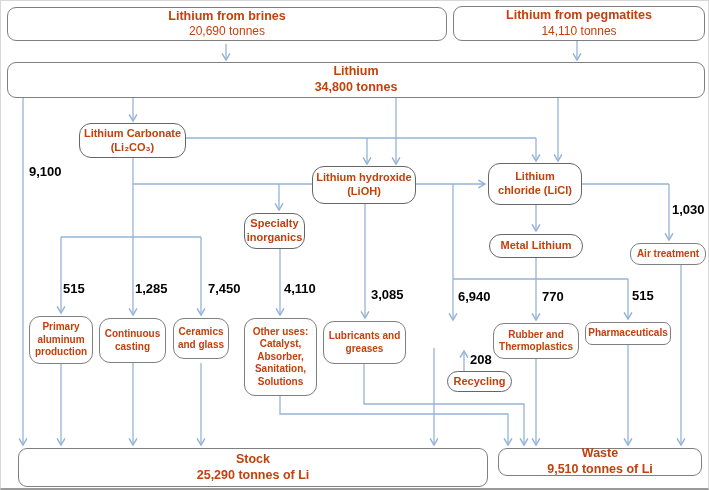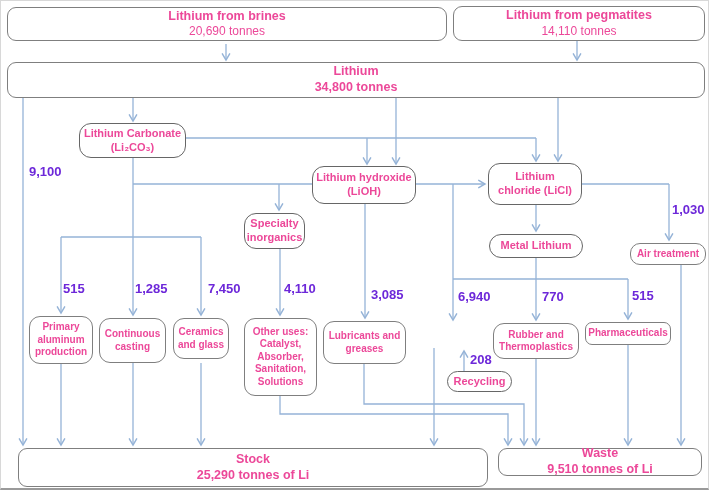--- a/index.html
+++ b/index.html
@@ -5,30 +5,30 @@
   html,body{margin:0;padding:0;background:#fff;}
   .canvas{
     position:relative;width:709px;height:490px;background:#ffffff;overflow:hidden;
     font-family:"Liberation Sans",sans-serif;
     border:1px solid #d8d8d8;border-bottom:2px solid #9a9a9a;box-sizing:border-box;
   }
   svg.wires{position:absolute;left:0;top:0;z-index:1;}
   .box{
     position:absolute;box-sizing:border-box;background:#fff;border:1.4px solid #7f7f7f;
     display:flex;flex-direction:column;align-items:center;justify-content:center;
-    text-align:center;color:#ec4899;line-height:1.25;z-index:2;
+    text-align:center;color:#c2410c;line-height:1.25;z-index:2;
   }
   .round{border-radius:9px;}
   .sq{border-radius:12px;border-color:#666;font-size:11px;font-weight:bold;}
   .use{border-radius:11px;font-size:10px;font-weight:bold;padding:1px 3px;}
   .hdr .t{font-size:12.5px;font-weight:bold;}
   .hdr .vn{font-size:12px;font-weight:normal;}
   .hdr .vb{font-size:12.5px;font-weight:bold;}
   .lbl{
-    position:absolute;font-size:13px;font-weight:bold;color:#6d28d9;z-index:3;
+    position:absolute;font-size:13px;font-weight:bold;color:#000000;z-index:3;
     white-space:nowrap;
   }
 </style>
 </head>
 <body>
 
 <div class="canvas">
 
   <svg class="wires" width="709" height="490" viewBox="0 0 709 490">
     <defs>

